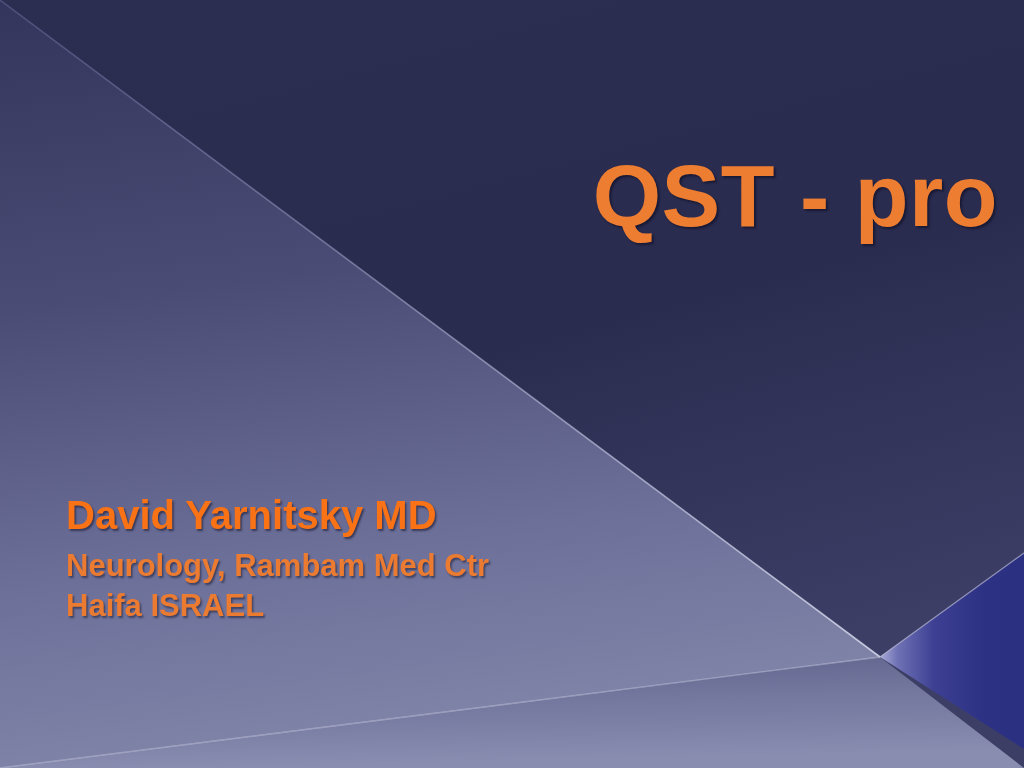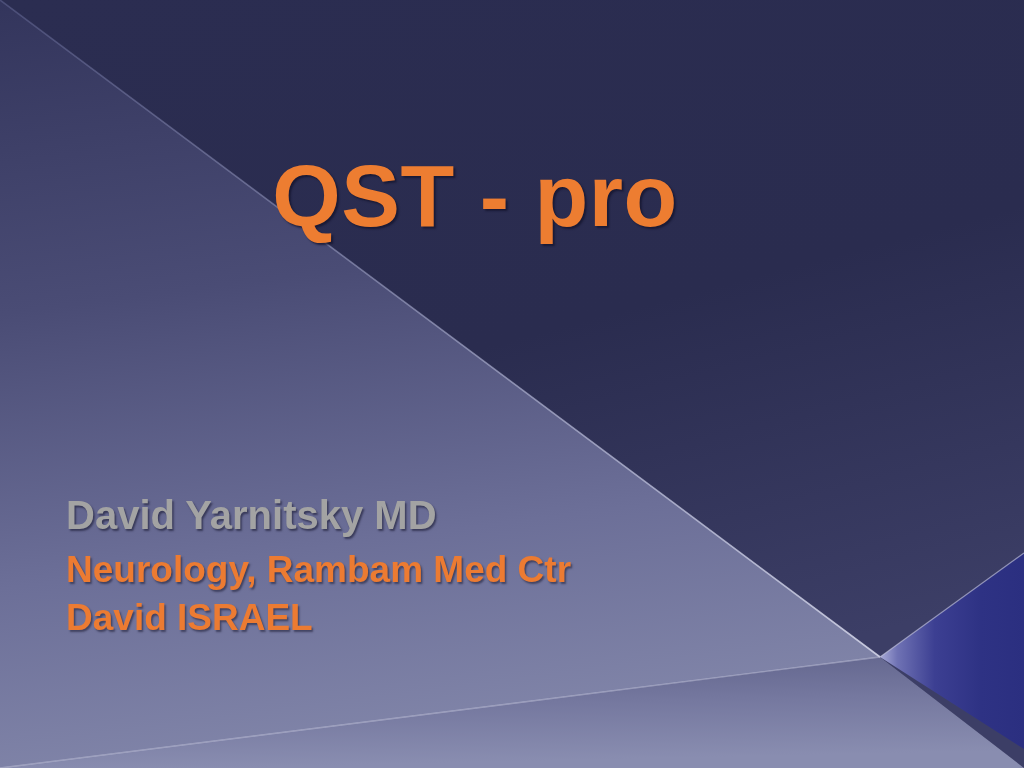--- a/index.html
+++ b/index.html
@@ -32,21 +32,22 @@
     position: absolute;
     inset: 0;
   }
 
   
   #title-block {
     position: absolute;
     left: 0;
     top: 152px;
     width: 950px;
-    text-align: center;
+    text-align: right;
+    padding-left: 48px;
   }
   #slide-title {
     display: inline-block;
     margin: 0;
     font-family: "Liberation Sans", sans-serif;
     font-size: 88px;
     font-weight: bold;
     line-height: 1.0;
     letter-spacing: 0.5px;
     color: #ed7d31;
@@ -61,28 +62,28 @@
     top: 494px;
     width: 620px;
     text-align: left;
   }
   #author-name {
     margin: 0;
     font-family: "Liberation Sans", sans-serif;
     font-size: 40px;
     font-weight: bold;
     line-height: 1.08;
-    color: #a3a3a3;
+    color: #f97316;
     text-shadow: 1.5px 1.5px 2px rgba(25, 25, 50, 0.6);
     white-space: nowrap;
   }
   .affiliation-line {
     margin: 0;
     font-family: "Liberation Sans", sans-serif;
-    font-size: 37px;
+    font-size: 31px;
     font-weight: bold;
     line-height: 1.30;
     color: #ec7b32;
     text-shadow: 1.5px 1.5px 2px rgba(25, 25, 50, 0.55);
     white-space: nowrap;
   }
   #affiliation-lines {
     margin-top: 9px;
   }
 </style>
@@ -139,18 +140,18 @@
   <div class="slide-content">
 
     <div id="title-block">
       <h1 id="slide-title">QST - pro</h1>
     </div>
 
     <div id="subtitle-block">
       <p id="author-name">David Yarnitsky MD</p>
       <div id="affiliation-lines">
         <p class="affiliation-line">Neurology, Rambam Med Ctr</p>
-        <p class="affiliation-line">David ISRAEL</p>
+        <p class="affiliation-line">Haifa ISRAEL</p>
       </div>
     </div>
 
   </div>
 </div>
 
 </body></html>

